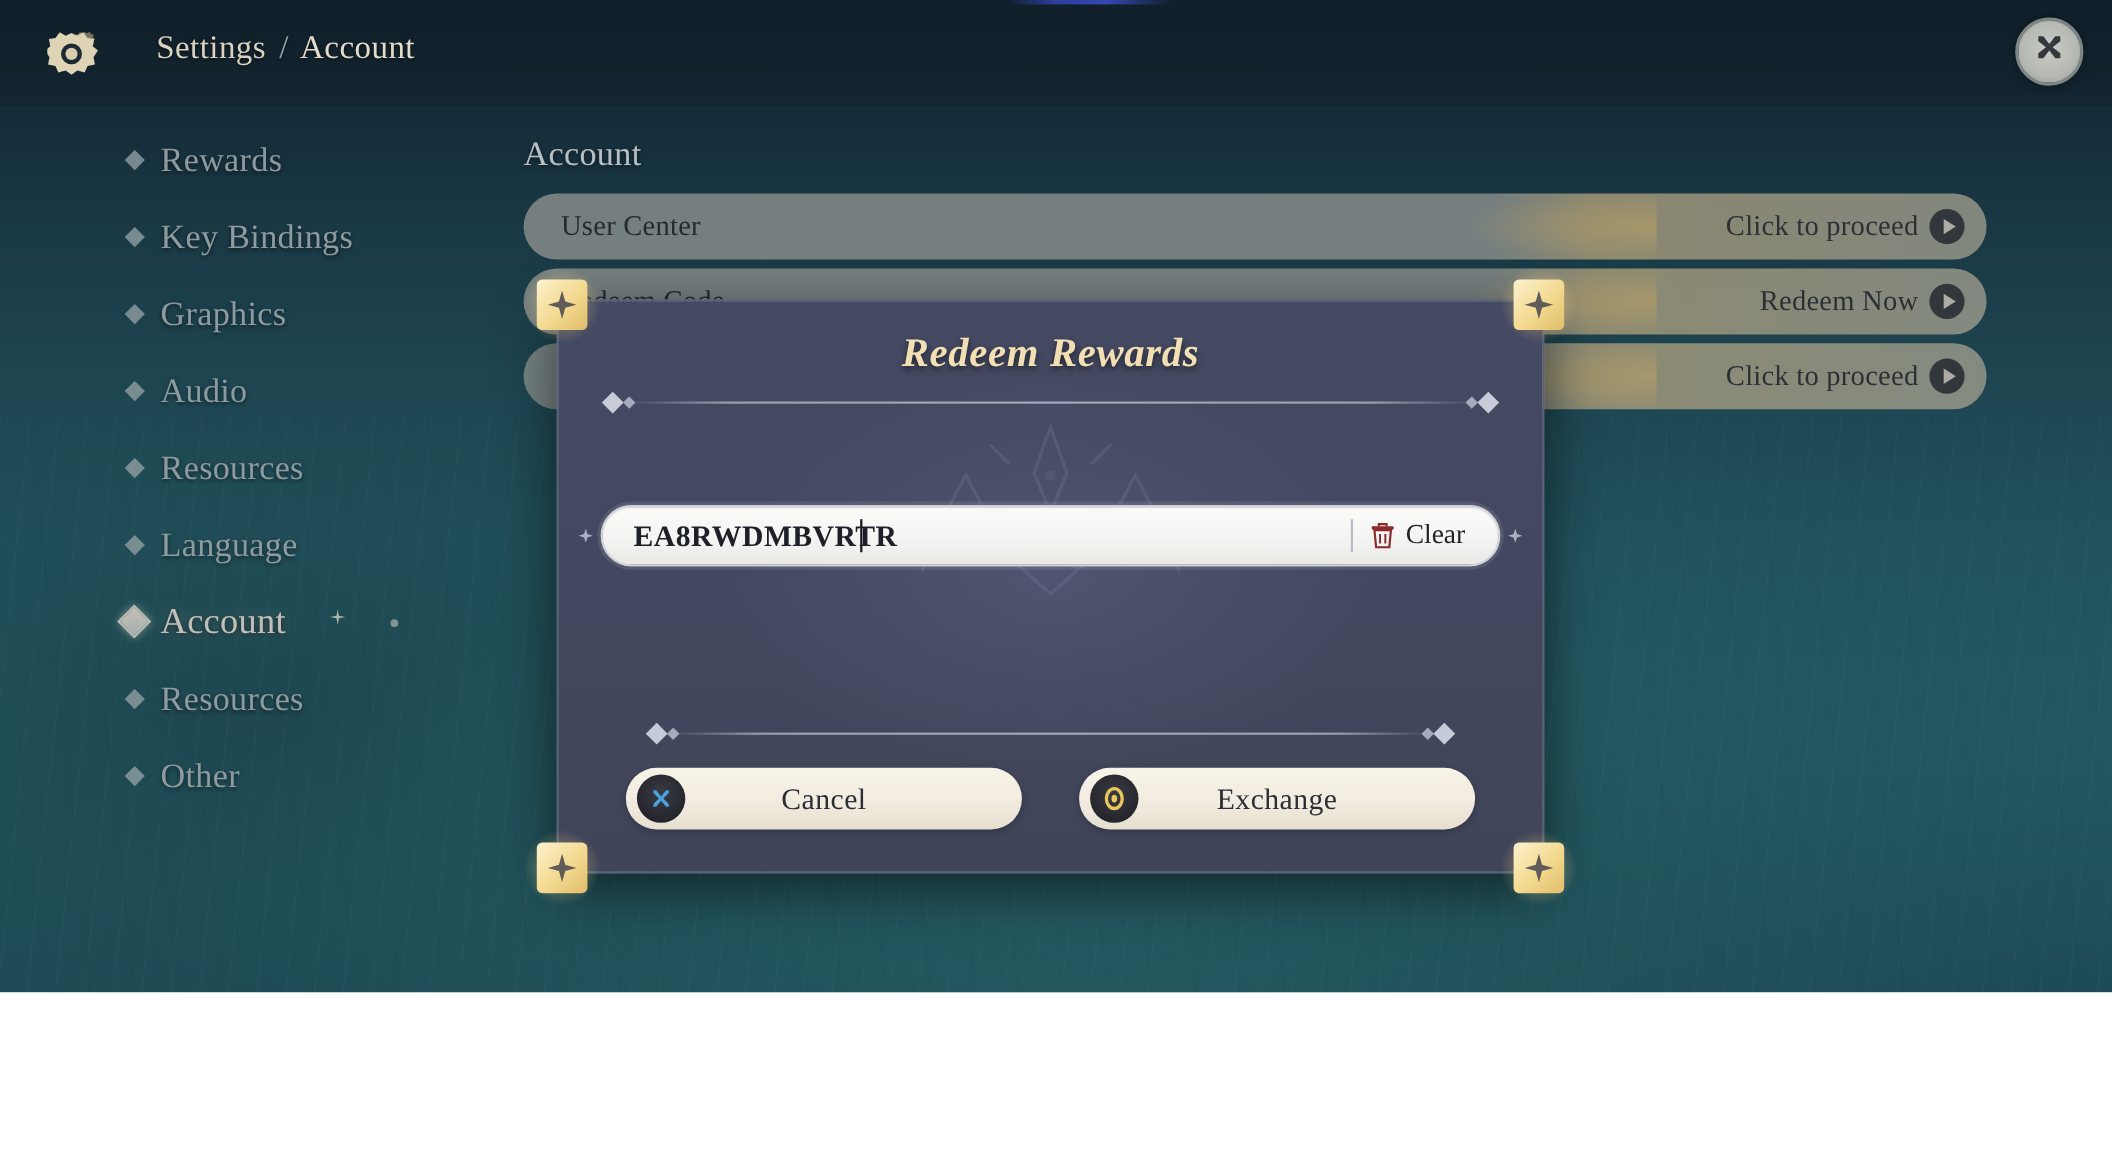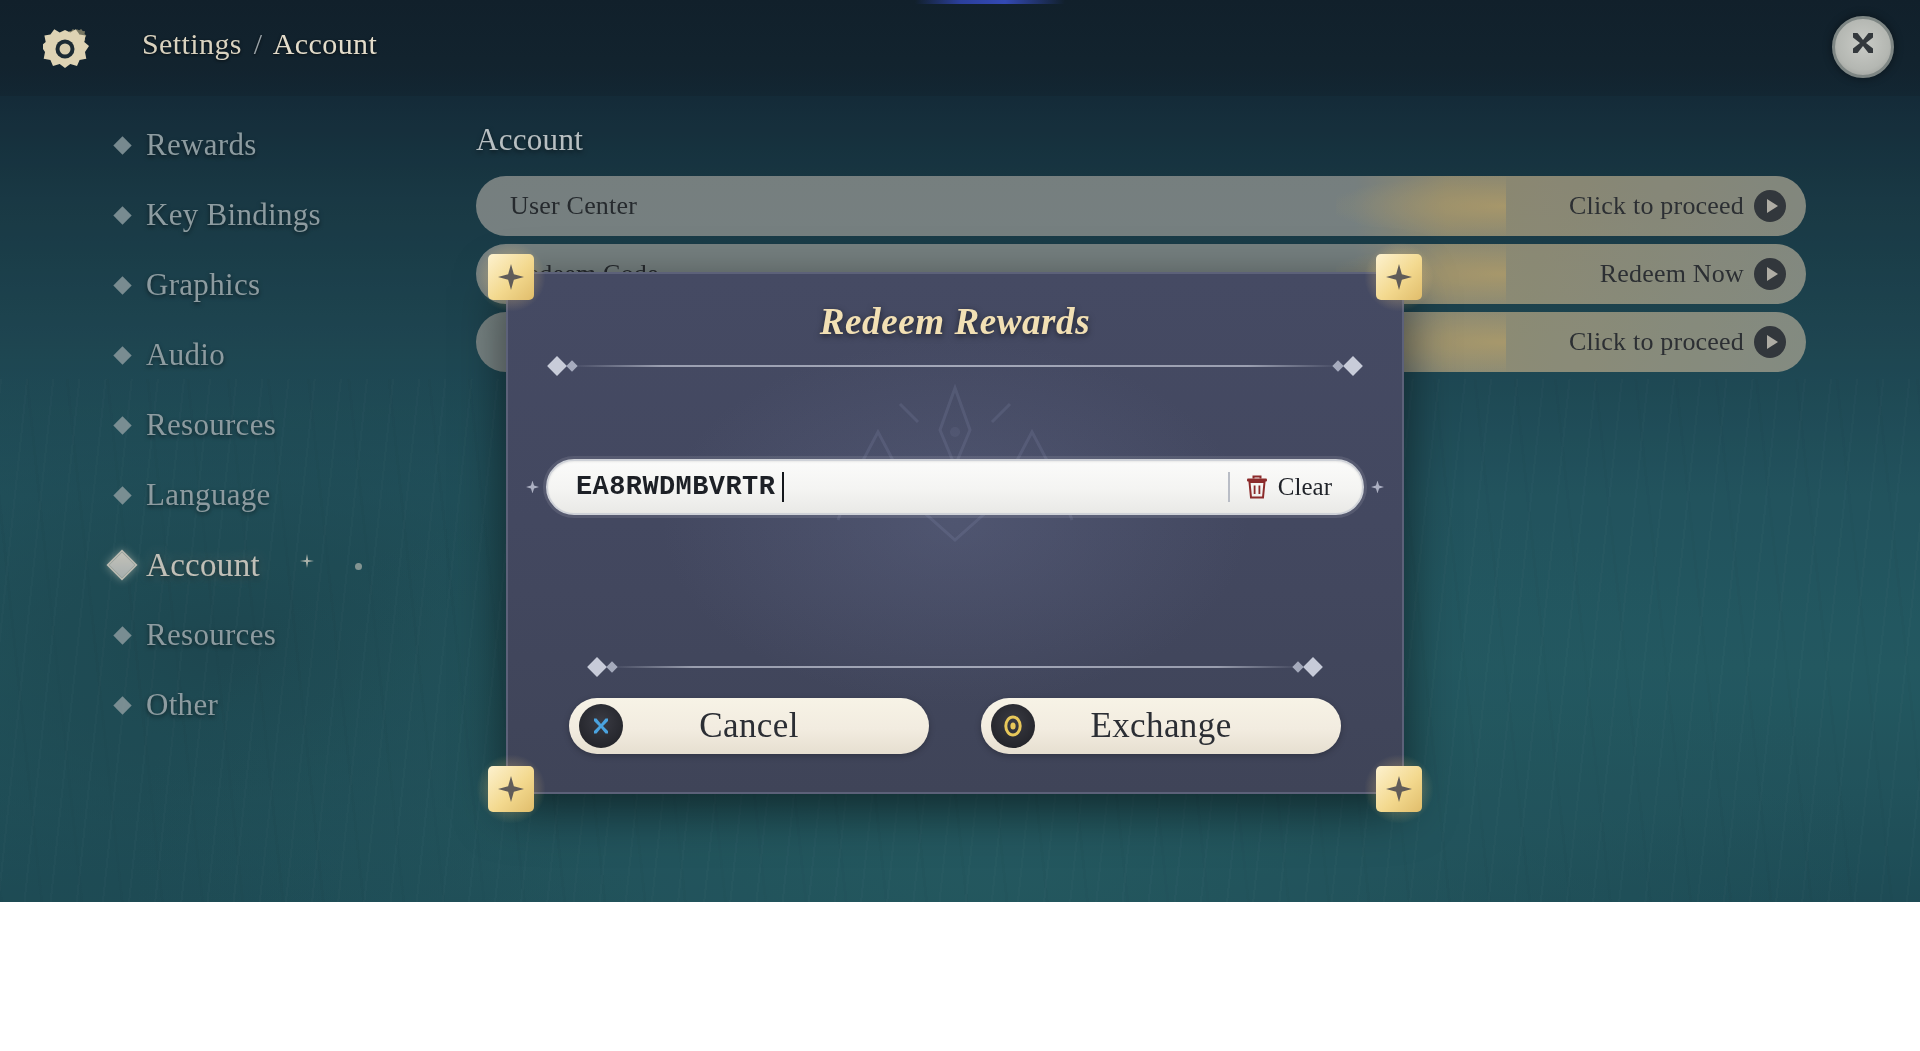--- a/index.html
+++ b/index.html
@@ -281,21 +281,21 @@
     width: 13px; height: 13px; background: #cdd2e1;
     clip-path: polygon(50% 0%, 62% 38%, 100% 50%, 62% 62%, 50% 100%, 38% 62%, 0% 50%, 38% 38%);
     opacity:.75;
   }
   .input-deco.l { left: -20px; }
   .input-deco.r { right: -20px; }
 
   .code-input {
     flex: 1;
     border: none; outline: none; background: transparent;
-    font-family: Liberation Mono, monospace;
+    font-family: Liberation Serif, serif;
     font-size: 27px; font-weight: bold;
     color: #1d2026;
     letter-spacing: .4px;
     padding: 0 20px 0 28px;
     height: 100%;
   }
   .caret {
     position:absolute; left: 236px; top: 13px;
     width: 2px; height: 30px; background: #14171c;
   }
@@ -327,21 +327,21 @@
     box-shadow: 0 2px 6px rgba(0,0,0,.25);
   }
   .btn-icon {
     position:absolute; left: 10px; top: 50%;
     transform: translateY(-50%);
     width: 44px; height: 44px; border-radius: 50%;
     background: radial-gradient(circle at 50% 40%, #3a3b43 0%, #24252b 75%, #17181d 100%);
     display:flex; align-items:center; justify-content:center;
   }
   .btn-label {
-    font-size: 35px; color: #2b2e34;
+    font-size: 27px; color: #2b2e34;
     letter-spacing: .4px;
   }
 </style>
 </head>
 <body>
 
 <div id="app">
 
   <div class="topbar">
     <div class="topline"></div>

